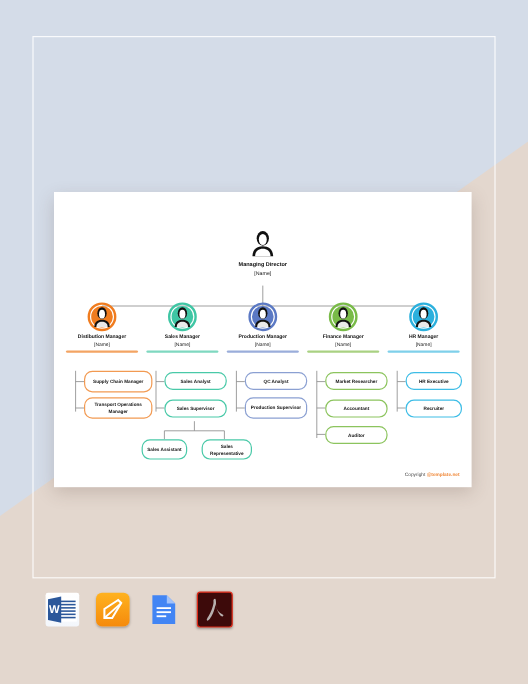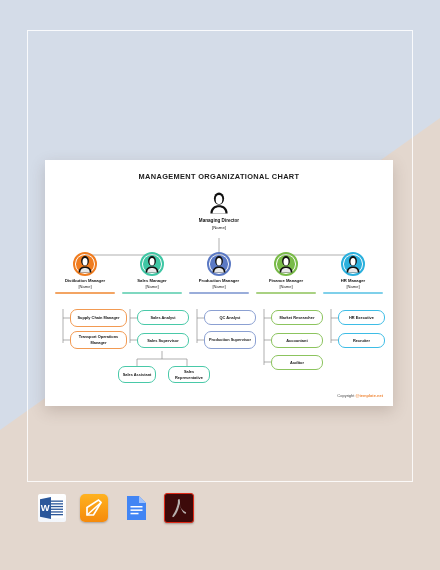--- a/index.html
+++ b/index.html
@@ -87,21 +87,20 @@
 <body>
 
 <div id="stage">
 
   <div class="bg-blue"></div>
   <div class="bg-beige2"></div>
   <div class="frame"></div>
 
   <div class="card">
 
-    <div class="card-title">MANAGEMENT ORGANIZATIONAL CHART</div>
 
     <svg class="wires" viewBox="0 0 348 246">
       <g stroke="#8d8d8d" stroke-width="0.7" fill="none">
 
         <path d="M174,78 L174,95"></path>
 
         <path d="M40,95 L308,95"></path>
 
         <path d="M40,95 L40,103"></path>
         <path d="M107,95 L107,103"></path>

